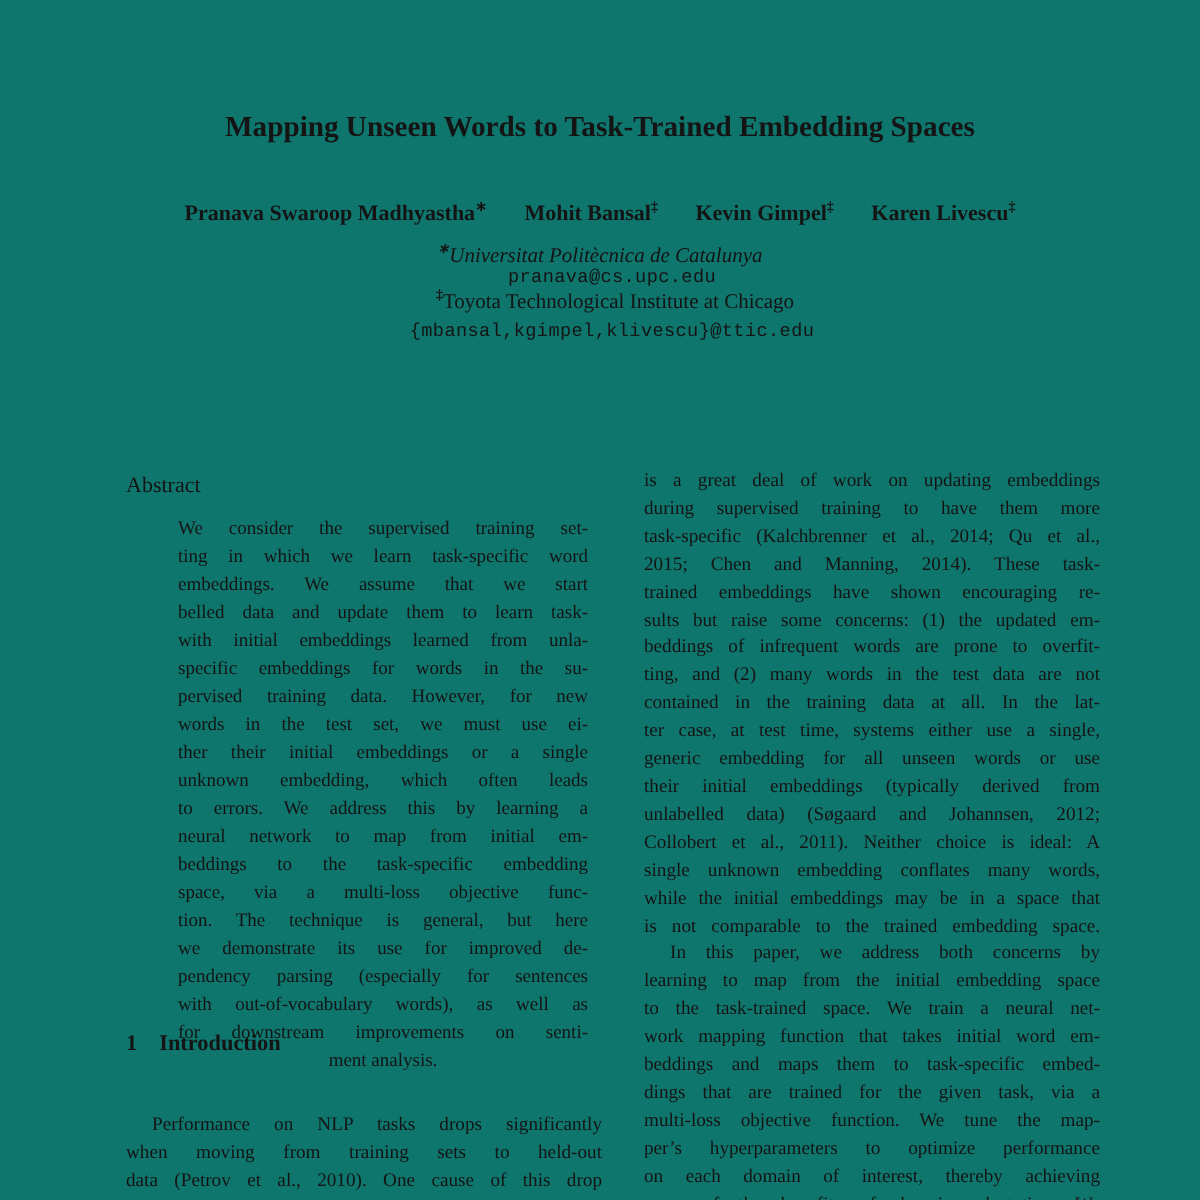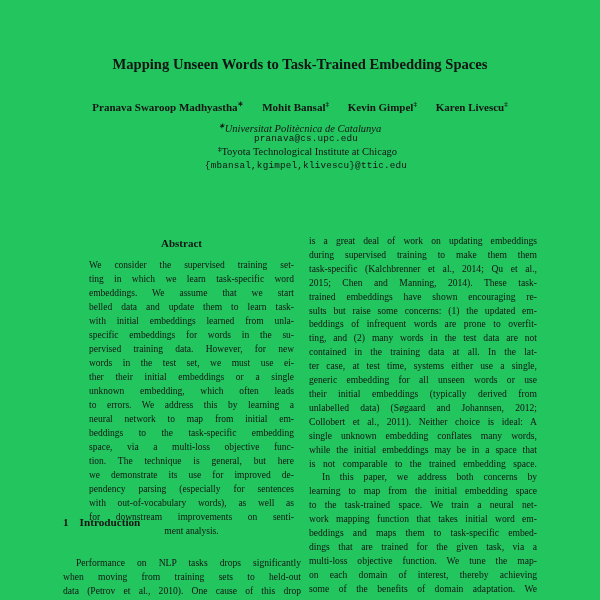--- a/index.html
+++ b/index.html
@@ -1,21 +1,21 @@
 <!DOCTYPE html>
 <html><head>
 <meta charset="utf-8">
 <style>
   * { margin: 0; padding: 0; box-sizing: border-box; }
   html, body { background: #ffffff; }
   .page {
     position: relative;
     width: 600px;
     height: 600px;
-    background: #22c55e;
+    background: #0f766e;
     overflow: hidden;
     font-family: "Liberation Serif", serif;
     color: #141414;
   }
   .title {
     position: absolute;
     top: 56px; left: 0; right: 0;
     text-align: center;
     font-size: 14.6px;
     font-weight: bold;
@@ -49,23 +49,23 @@
     text-align: center;
     font-family: "Liberation Mono", monospace;
     font-size: 9.3px;
     letter-spacing: 0.2px;
   }
   .email1 { top: 133px; }
   .email2 { top: 160px; }
   .abstract-heading {
     position: absolute;
     top: 237px; left: 63px; width: 237px;
-    text-align: center;
+    text-align: left;
     font-size: 11px;
-    font-weight: bold;
+    font-weight: normal;
   }
   .abs-body {
     position: absolute;
     top: 258px; left: 89px; width: 205px;
     font-size: 9.5px;
     line-height: 14px;
   }
   .sec-heading {
     position: absolute;
     top: 516px; left: 63px; width: 237px;
@@ -76,21 +76,21 @@
   .intro-body {
     position: absolute;
     top: 556px; left: 63px; width: 238px;
     height: 44px;
     overflow: hidden;
     font-size: 9.6px;
     line-height: 14px;
   }
   .right-col {
     position: absolute;
-    top: 234px; left: 309px; width: 228px;
+    top: 234px; left: 322px; width: 228px;
     height: 366px;
     overflow: hidden;
     font-size: 9.6px;
     line-height: 13.9px;
   }
   .tl { text-align: center; white-space: nowrap; overflow: hidden; }
   .tl.just {
     white-space: normal;
     text-align: justify;
     text-align-last: justify;
@@ -147,21 +147,21 @@
   </div>
 
   <div class="intro-body">
       <div class="tl just ind">Performance on NLP tasks drops significantly</div>
       <div class="tl just">when moving from training sets to held-out</div>
       <div class="tl just">data (Petrov et al., 2010). One cause of this drop</div>
     </div>
 
   <div class="right-col">
       <div class="tl just">is a great deal of work on updating embeddings</div>
-      <div class="tl just">during supervised training to make them them</div>
+      <div class="tl just">during supervised training to have them more</div>
       <div class="tl just">task-specific (Kalchbrenner et al., 2014; Qu et al.,</div>
       <div class="tl just">2015; Chen and Manning, 2014).  These task-</div>
       <div class="tl just">trained embeddings have shown encouraging re-</div>
       <div class="tl just">sults but raise some concerns: (1) the updated em-</div>
       <div class="tl just">beddings of infrequent words are prone to overfit-</div>
       <div class="tl just">ting, and (2) many words in the test data are not</div>
       <div class="tl just">contained in the training data at all.  In the lat-</div>
       <div class="tl just">ter case, at test time, systems either use a single,</div>
       <div class="tl just">generic embedding for all unseen words or use</div>
       <div class="tl just">their initial embeddings (typically derived from</div>
@@ -170,17 +170,18 @@
       <div class="tl just">single unknown embedding conflates many words,</div>
       <div class="tl just">while the initial embeddings may be in a space that</div>
       <div class="tl just">is not comparable to the trained embedding space.</div>
       <div class="tl just ind">In this paper, we address both concerns by</div>
       <div class="tl just">learning to map from the initial embedding space</div>
       <div class="tl just">to the task-trained space. We train a neural net-</div>
       <div class="tl just">work mapping function that takes initial word em-</div>
       <div class="tl just">beddings and maps them to task-specific embed-</div>
       <div class="tl just">dings that are trained for the given task, via a</div>
       <div class="tl just">multi-loss objective function. We tune the map-</div>
+      <div class="tl just">per’s hyperparameters to optimize performance</div>
       <div class="tl just">on each domain of interest, thereby achieving</div>
       <div class="tl just">some of the benefits of domain adaptation. We</div>
     </div>
 
 </div>
 
 </body></html>

